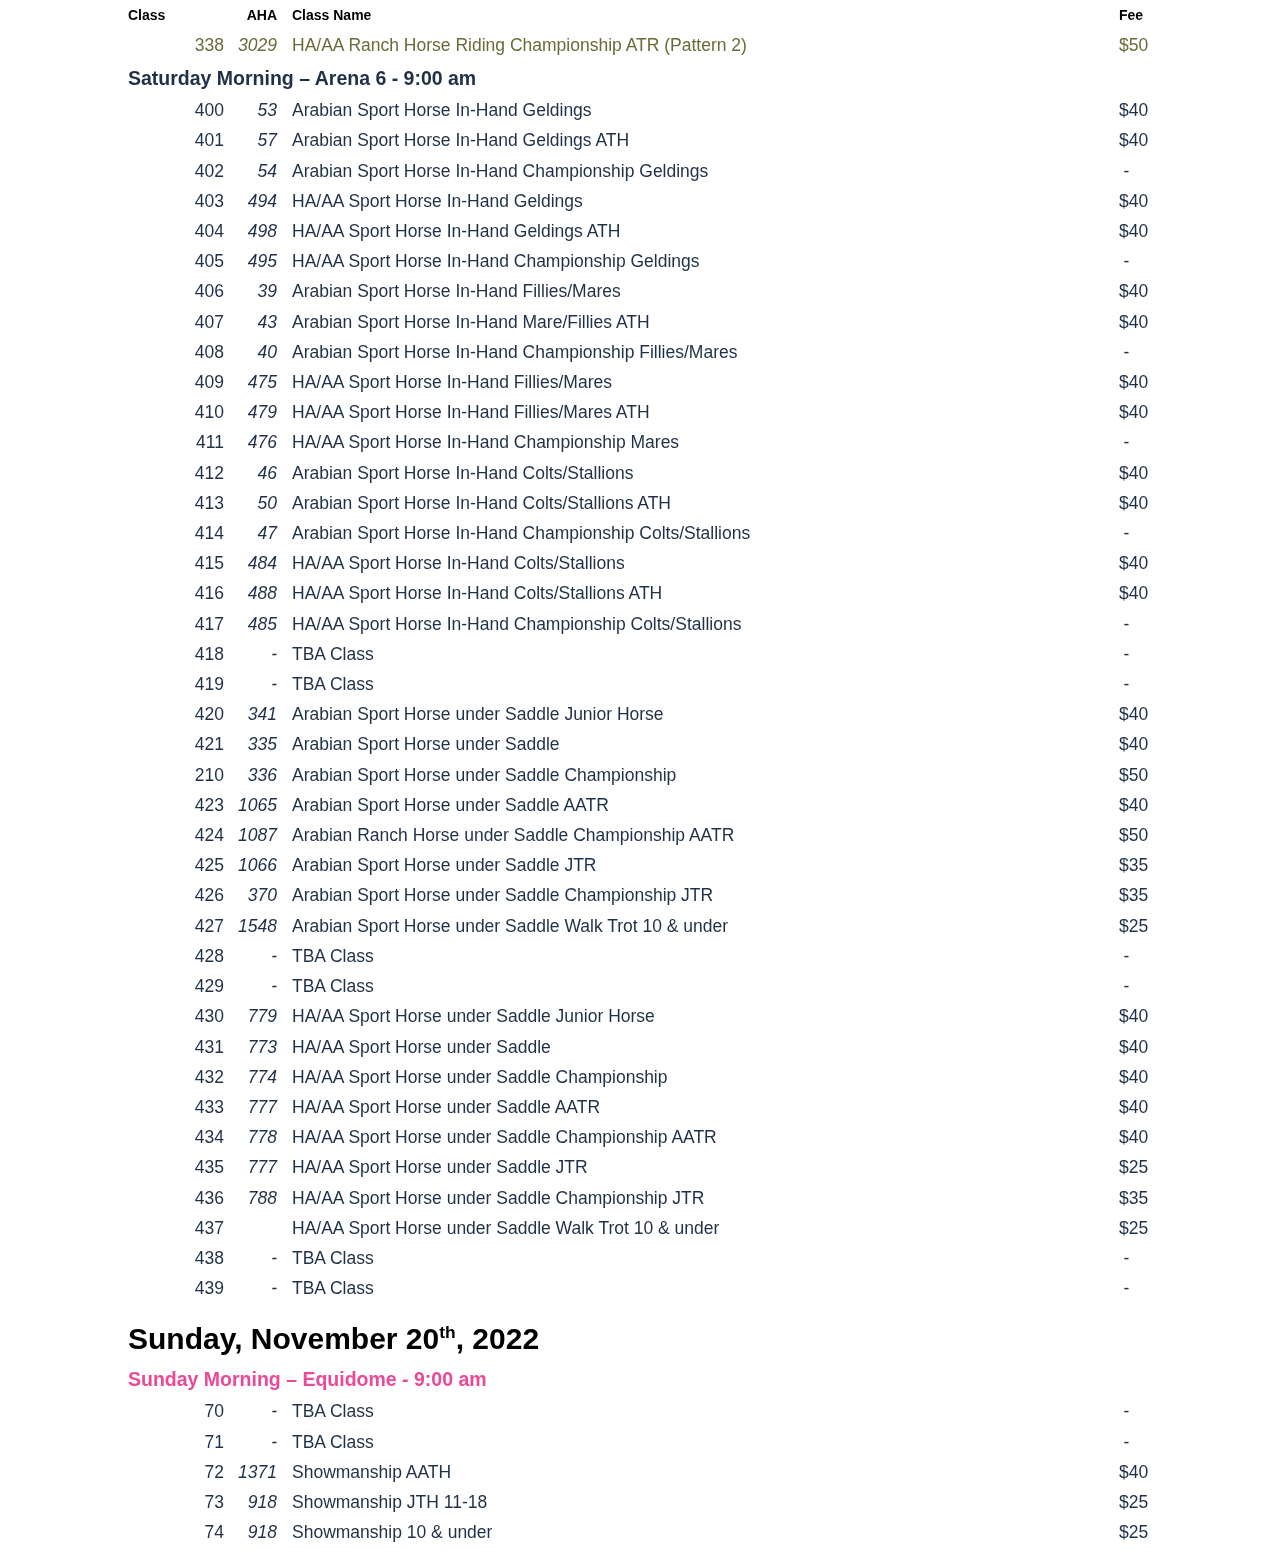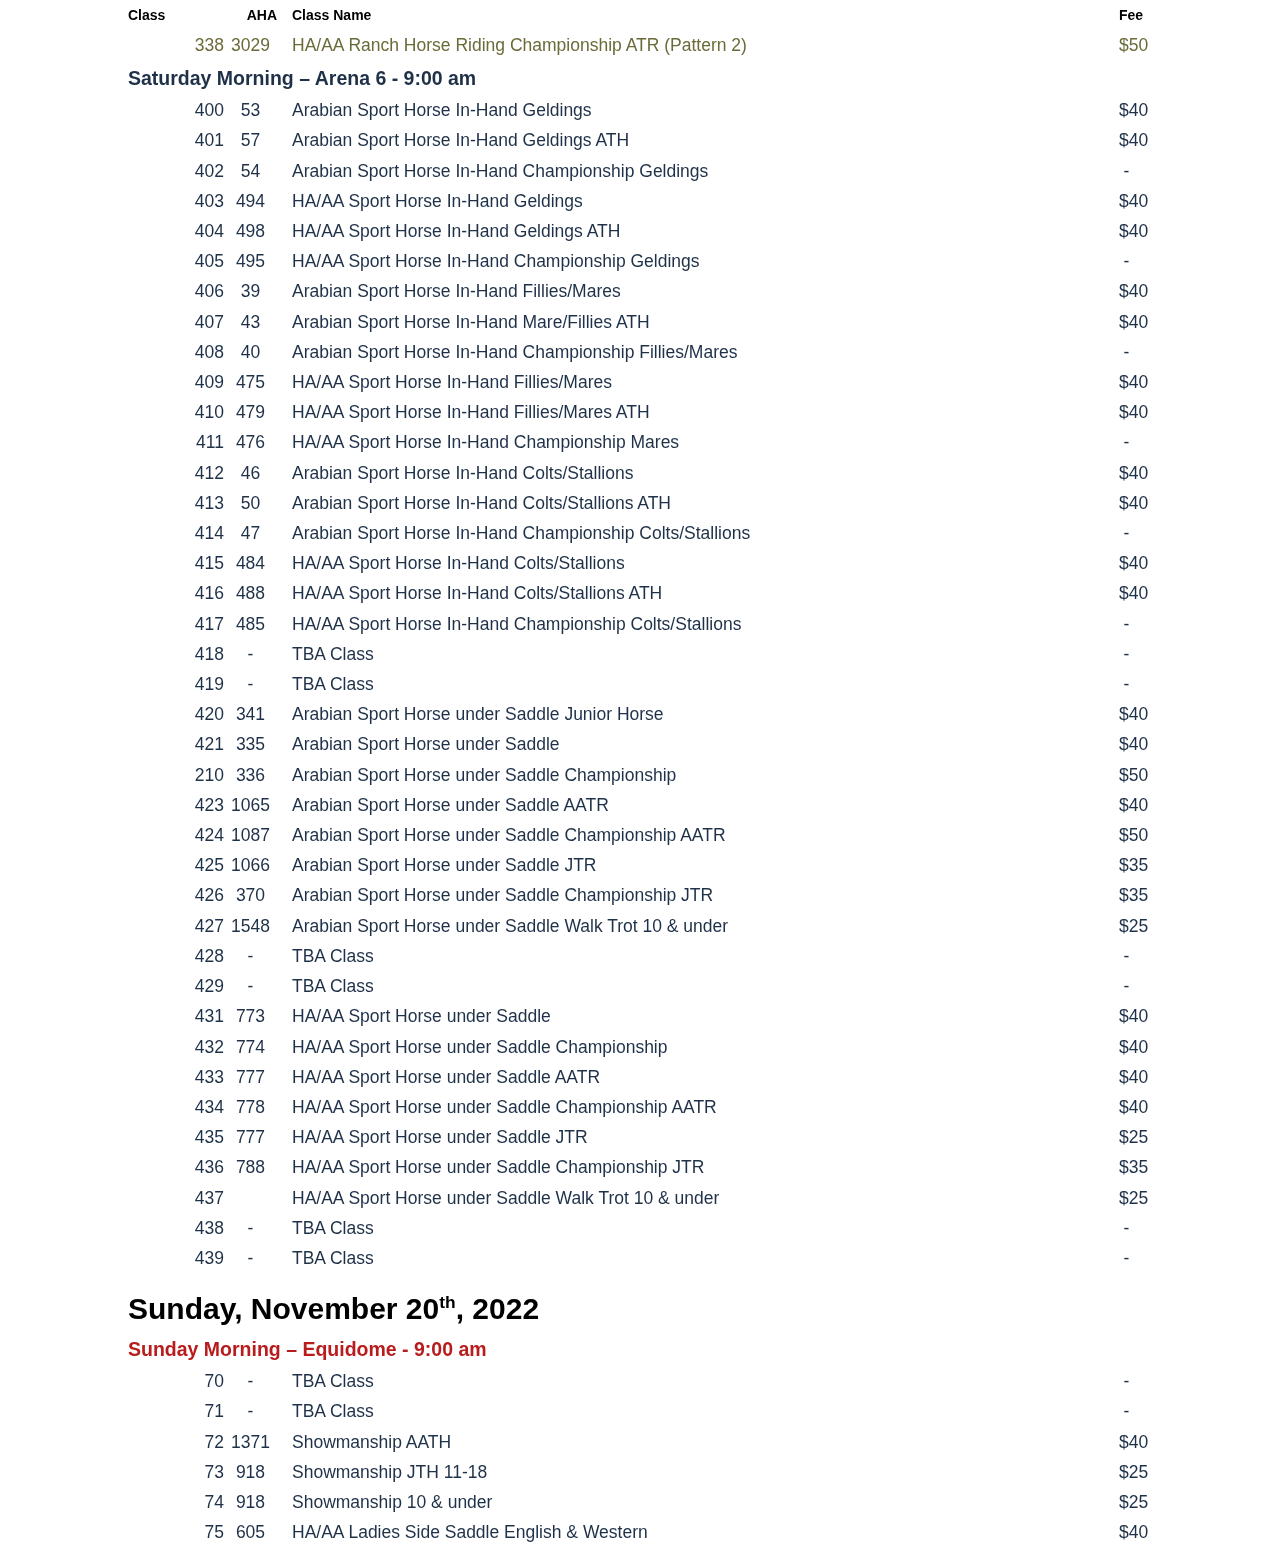--- a/index.html
+++ b/index.html
@@ -60,38 +60,38 @@
   tr.header-row th.h-fee  { text-align: right; }
 
   
   tr.data-row td {
     font-size: 17.5px;
     line-height: 30.2px;
     color: #1f3148;
     white-space: nowrap;
   }
   tr.data-row td.d-class { text-align: right; }
-  tr.data-row td.d-aha   { text-align: center; padding-right: 0; }
+  tr.data-row td.d-aha   { text-align: right; padding-right: 0; font-style: italic; }
   tr.data-row td.d-name  { padding-left: 15px; }
   tr.data-row td.d-fee   { text-align: center; margin-left: 44px; }
 
   
   tr.data-row.olive td { color: #6b6b3a; }
 
   
   tr.section-row td {
     font-size: 19.5px;
     font-weight: bold;
     color: #1f3148;
     line-height: 32px;
     padding-top: 2px;
     padding-bottom: 1px;
     white-space: nowrap;
   }
-  tr.section-row.black td { color: #b91c1c; }
+  tr.section-row.black td { color: #ec4899; }
 
   
   tr.day-row td {
     font-size: 30px;
     font-weight: bold;
     color: #000000;
     line-height: 44px;
     padding-top: 14px;
     padding-bottom: 0px;
     white-space: nowrap;
@@ -272,21 +272,21 @@
           </tr>
           <tr class="data-row">
             <td class="d-class">423</td>
             <td class="d-aha">1065</td>
             <td class="d-name">Arabian Sport Horse under Saddle AATR</td>
             <td class="d-fee">$40</td>
           </tr>
           <tr class="data-row">
             <td class="d-class">424</td>
             <td class="d-aha">1087</td>
-            <td class="d-name">Arabian Sport Horse under Saddle Championship AATR</td>
+            <td class="d-name">Arabian Ranch Horse under Saddle Championship AATR</td>
             <td class="d-fee">$50</td>
           </tr>
           <tr class="data-row">
             <td class="d-class">425</td>
             <td class="d-aha">1066</td>
             <td class="d-name">Arabian Sport Horse under Saddle JTR</td>
             <td class="d-fee">$35</td>
           </tr>
           <tr class="data-row">
             <td class="d-class">426</td>
@@ -306,20 +306,26 @@
             <td class="d-name">TBA Class</td>
             <td class="d-fee">-</td>
           </tr>
           <tr class="data-row">
             <td class="d-class">429</td>
             <td class="d-aha">-</td>
             <td class="d-name">TBA Class</td>
             <td class="d-fee">-</td>
           </tr>
           <tr class="data-row">
+            <td class="d-class">430</td>
+            <td class="d-aha">779</td>
+            <td class="d-name">HA/AA Sport Horse under Saddle Junior Horse</td>
+            <td class="d-fee">$40</td>
+          </tr>
+          <tr class="data-row">
             <td class="d-class">431</td>
             <td class="d-aha">773</td>
             <td class="d-name">HA/AA Sport Horse under Saddle</td>
             <td class="d-fee">$40</td>
           </tr>
           <tr class="data-row">
             <td class="d-class">432</td>
             <td class="d-aha">774</td>
             <td class="d-name">HA/AA Sport Horse under Saddle Championship</td>
             <td class="d-fee">$40</td>

